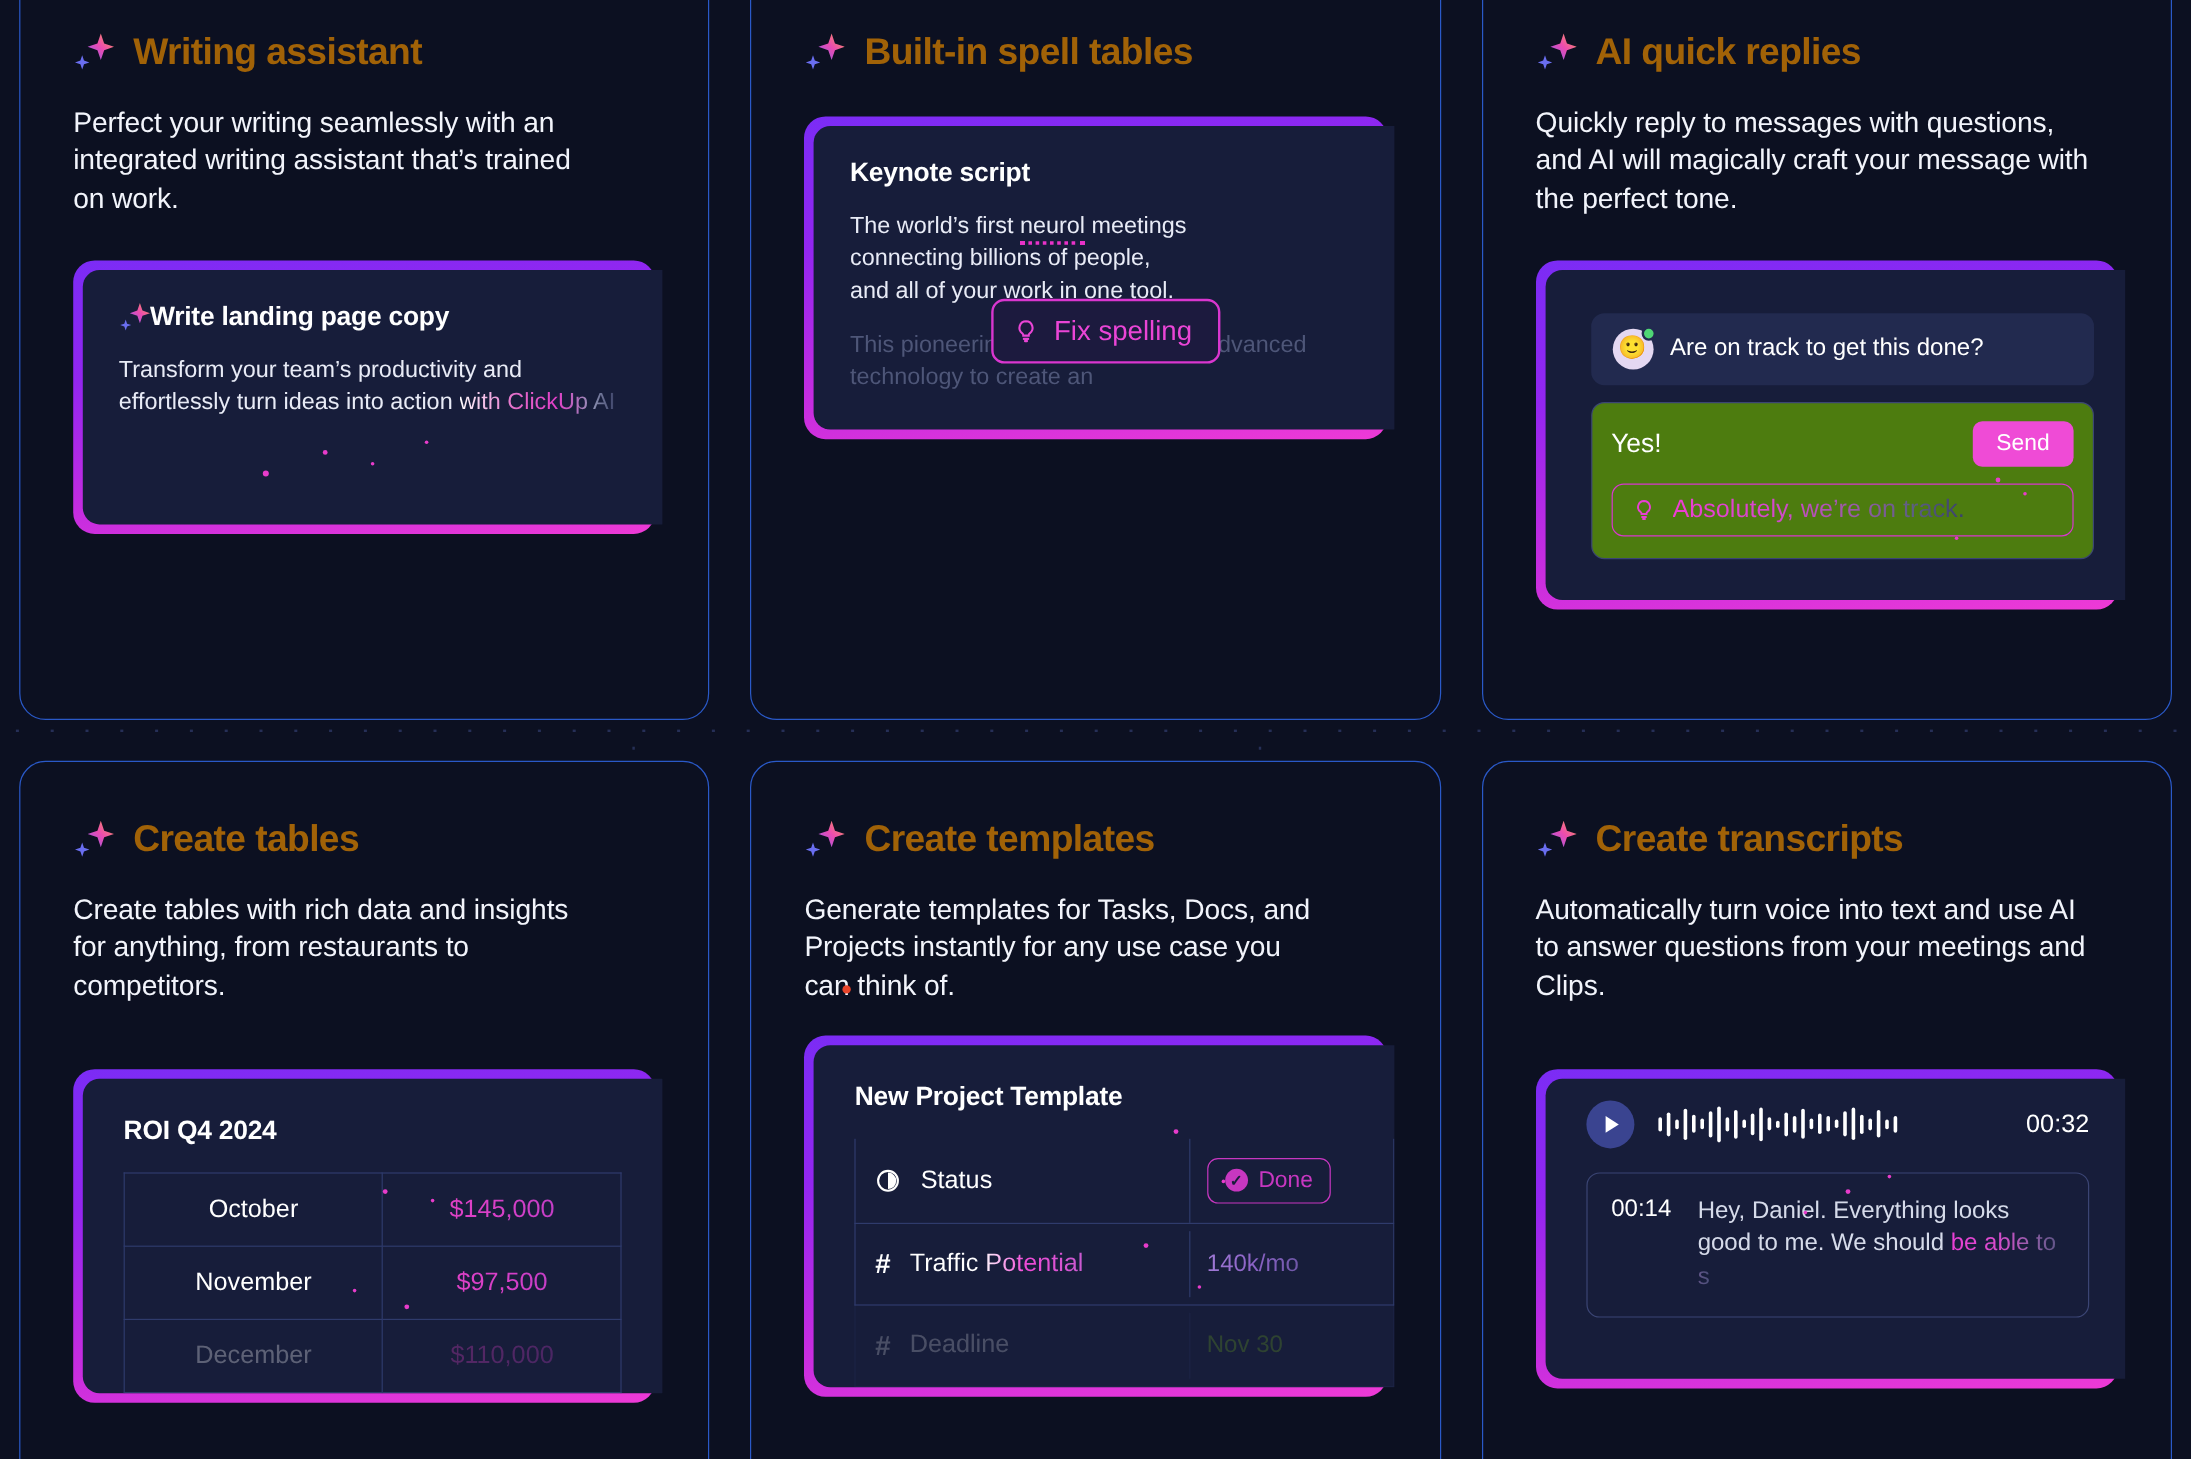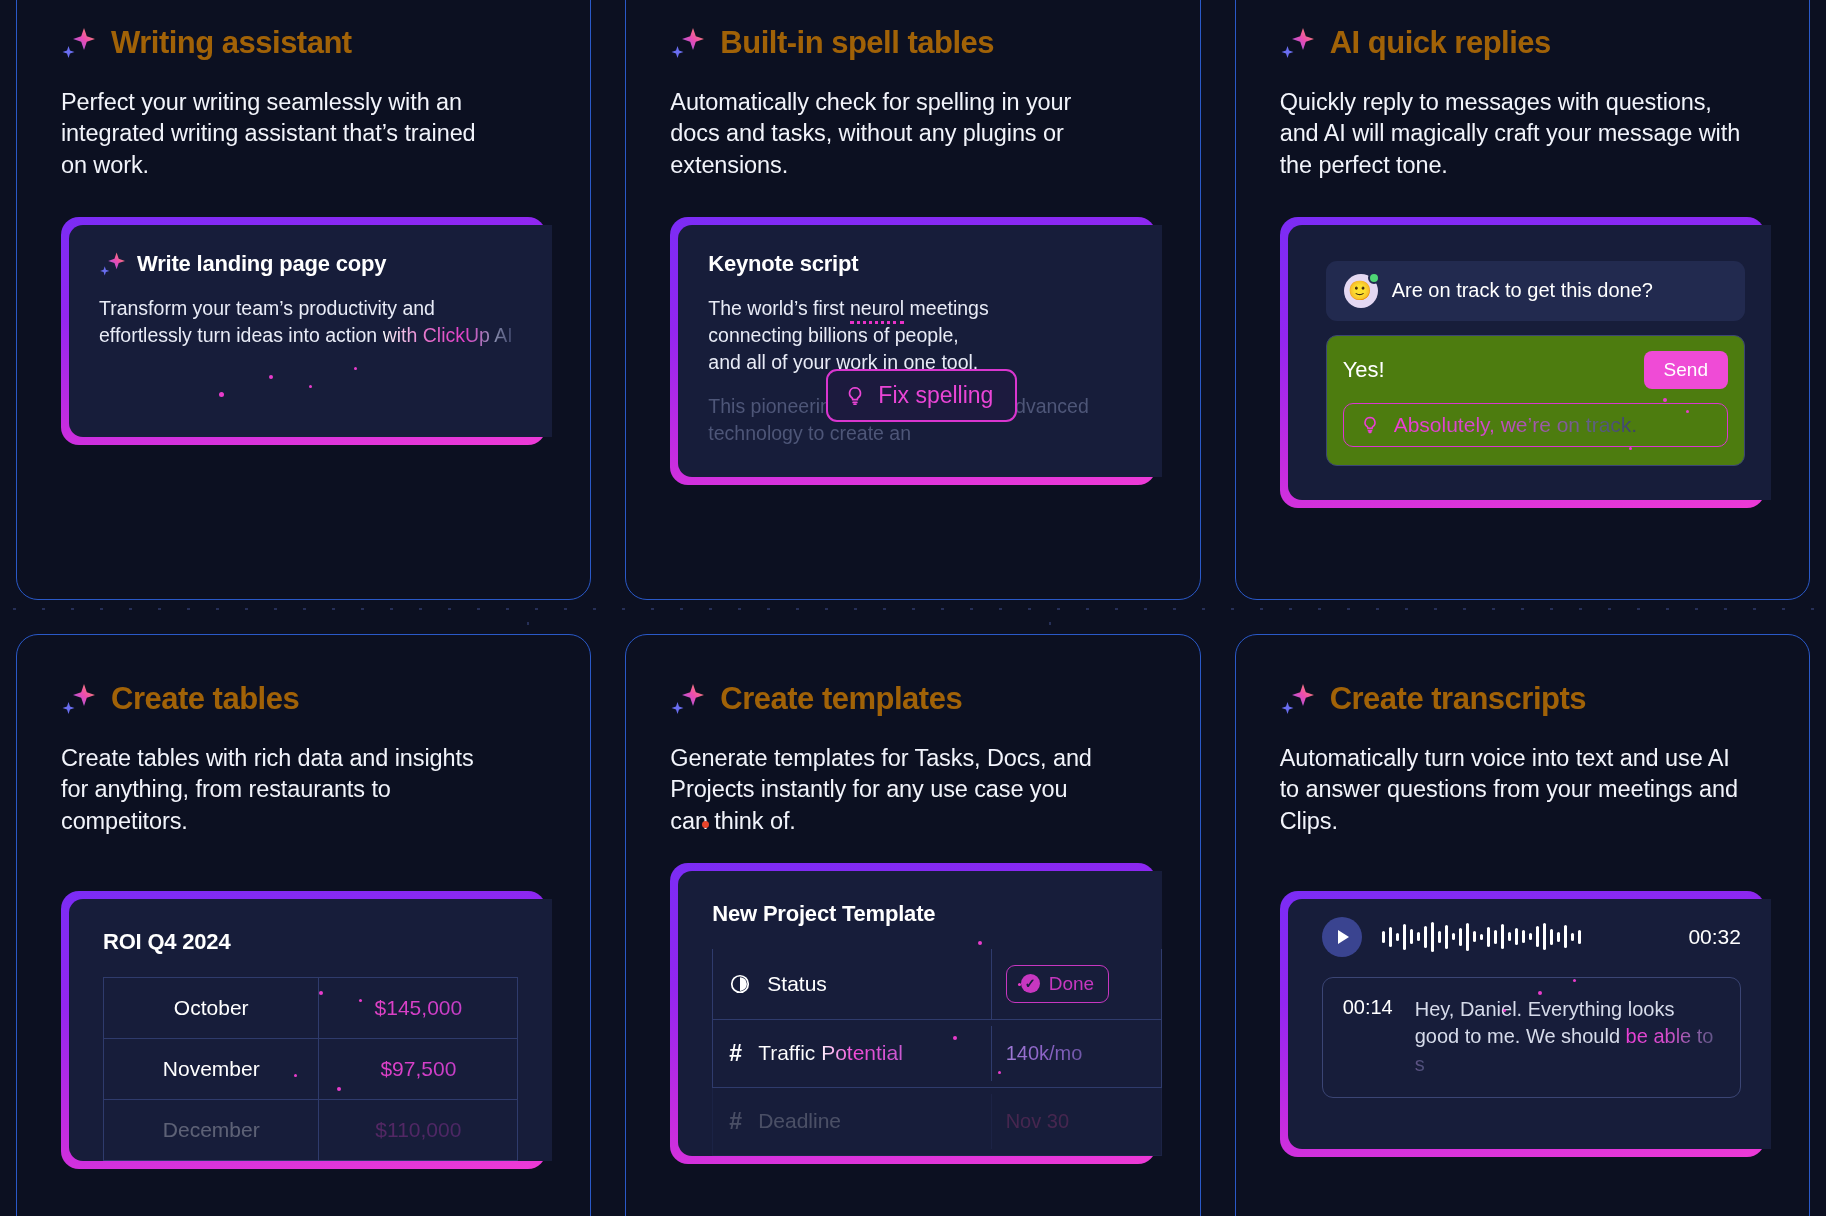--- a/index.html
+++ b/index.html
@@ -72,21 +72,21 @@
     padding: 26px 30px 30px 30px;
     min-height: 212px;
     position: relative;
     overflow: hidden;
     margin-right: -6px;
   }
   .panel-title {
     font-size: 22px; font-weight: 700; color: #ffffff;
     margin-bottom: 18px; letter-spacing: -.2px;
   }
-  .panel-title.with-icon { display: flex; align-items: center; gap: 12px; }
+  .panel-title.with-icon { display: flex; align-items: center; }
   .panel-body {
     font-size: 19.5px; line-height: 1.38; color: #e8ebf6; font-weight: 400;
   }
 
   
   .grad-text {
     background: linear-gradient(90deg,#ffffff 0%,#e46ec9 35%,#e23ec8 62%,#8f93b4 85%, #3a4166 100%);
     -webkit-background-clip: text; background-clip: text; color: transparent;
   }
 
@@ -269,21 +269,20 @@
   </div>
 
   <div class="card r1">
     <div class="head">
       <svg class="sparkle" width="34" height="34" viewBox="0 0 34 34">
         <path d="M23 2 L25.8 10.2 L34 13 L25.8 15.8 L23 24 L20.2 15.8 L12 13 L20.2 10.2 Z" fill="url(#g1)"></path>
         <path d="M7.5 20 L9 24.5 L13.5 26 L9 27.5 L7.5 32 L6 27.5 L1.5 26 L6 24.5 Z" fill="#6a6ef0"></path>
       </svg>
       <div class="card-title">Built-in spell tables</div>
     </div>
-    <div class="card-desc">Automatically check for spelling in your docs and tasks, without any plugins or extensions.</div>
 
     <div class="panel-wrap">
       <div class="panel">
         <div class="panel-title">Keynote script</div>
         <div class="panel-body kn-body">
           <div>
             <span>The world’s first </span><span class="misspell">neurol</span><span> meetings</span>
           </div>
           <div>connecting billions of people,</div>
           <div>and all of your work in one tool.</div>
@@ -417,21 +416,21 @@
             <span class="gradval">140k/mo</span>
           </div>
         </div>
 
         <div class="trow" style="opacity:.22">
           <div class="tcell-l">
             <span class="hash">#</span>
             <span>Deadline</span>
           </div>
           <div class="tcell-r">
-            <span style="color:#ec4899">Nov 30</span>
+            <span style="color:#84cc16">Nov 30</span>
           </div>
         </div>
 
         <span class="dustdot" style="width:4px;height:4px;left:300px;top:70px"></span>
         <span class="dustdot" style="width:3px;height:3px;left:340px;top:112px"></span>
         <span class="dustdot" style="width:4px;height:4px;left:275px;top:165px"></span>
         <span class="dustdot" style="width:3px;height:3px;left:320px;top:200px"></span>
       </div>
     </div>
   </div>

